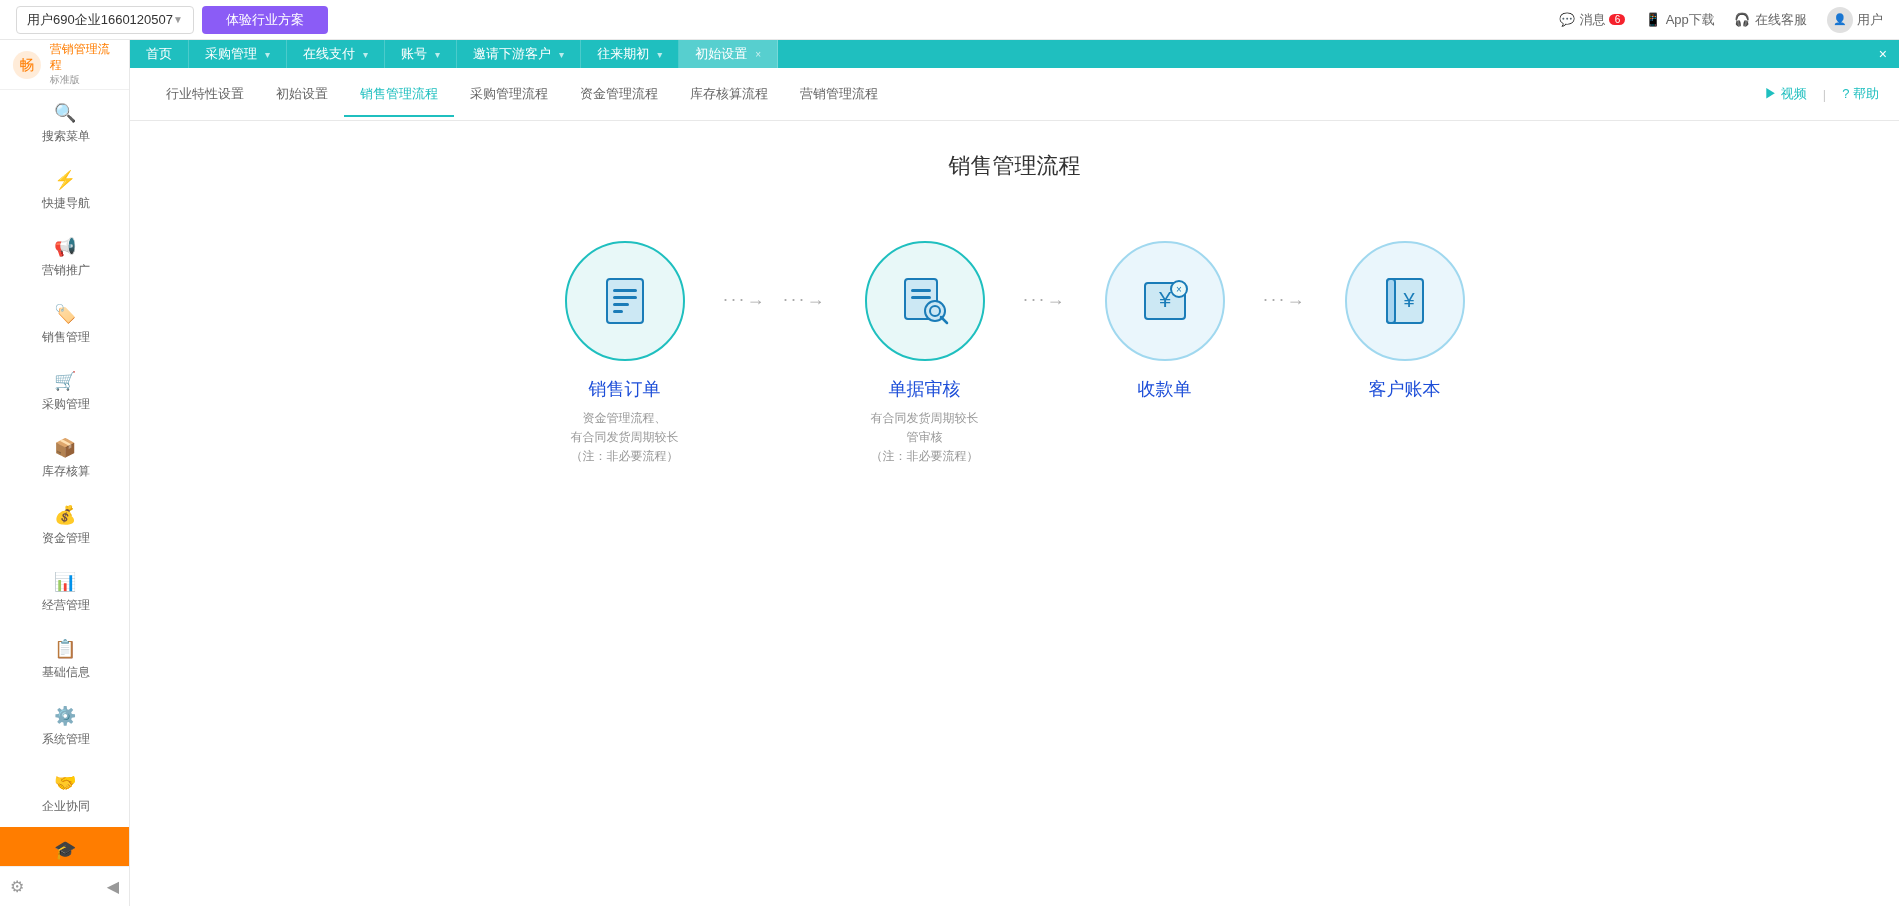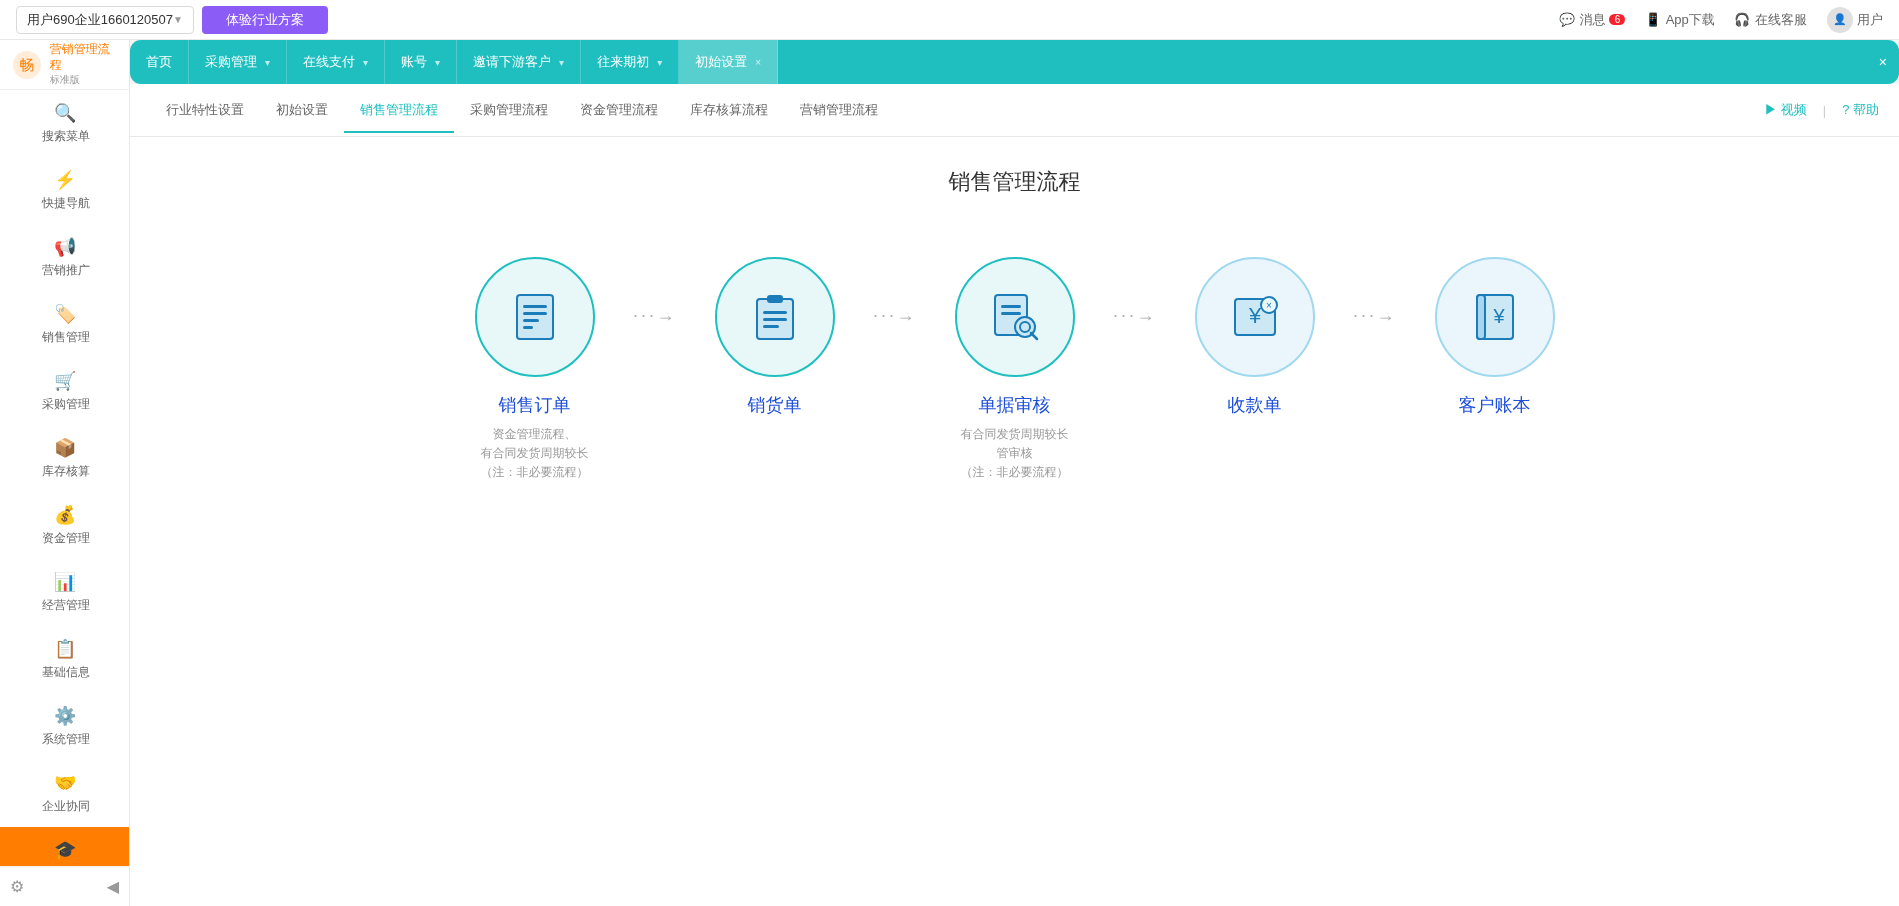--- a/index.html
+++ b/index.html
@@ -62,23 +62,22 @@
       padding: 10px; display: flex; justify-content: space-between;
       border-top: 1px solid #f0f0f0;
     }
     .sidebar-bottom-btn { cursor: pointer; color: #999; font-size: 16px; }
 
     
     .main-content { flex: 1; display: flex; flex-direction: column; overflow: hidden; }
 
     
     .nav-tabs-bar {
-      height: 44px; background: #1fbfbf; display: flex; align-items: stretch;
+      height: 28px; background: #1fbfbf; display: flex; align-items: stretch;
       flex-shrink: 0;
-      border-radius: 11px;
     }
     .nav-tab {
       display: flex; align-items: center; padding: 0 16px;
       color: #fff; font-size: 13px; cursor: pointer; gap: 4px;
       border-right: 1px solid rgba(255,255,255,0.2);
       white-space: nowrap;
     }
     .nav-tab.active-tab { background: rgba(255,255,255,0.25); }
     .nav-tab .close-x { font-size: 10px; opacity: 0.7; margin-left: 4px; }
     .nav-tabs-close { margin-left: auto; display: flex; align-items: center; padding: 0 12px; color: #fff; cursor: pointer; font-size: 14px; }
@@ -312,33 +311,20 @@
     <div class="step-name">销售订单</div>
     <div class="step-desc">
                 <div>资金管理流程、</div>
                 <div>有合同发货周期较长</div>
                 <div>（注：非必要流程）</div>
               </div>
   </div>
             <div class="flow-arrow">
               <span style="letter-spacing:2px;color:#aaa;font-size:18px">···→</span>
             </div>
-            <div class="flow-step">
-    <div class="step-circle">
-      <svg class="step-svg" viewBox="0 0 56 56" fill="none">
-    <rect x="10" y="10" width="36" height="40" rx="3" fill="#cce8f4" stroke="#1a7cb8" stroke-width="2"></rect>
-    <rect x="20" y="6" width="16" height="8" rx="3" fill="#1a7cb8"></rect>
-    <rect x="16" y="22" width="24" height="3" rx="1.5" fill="#1a7cb8"></rect>
-    <rect x="16" y="29" width="24" height="3" rx="1.5" fill="#1a7cb8"></rect>
-    <rect x="16" y="36" width="16" height="3" rx="1.5" fill="#1a7cb8"></rect>
-  </svg>
-    </div>
-    <div class="step-name">销货单</div>
-
-  </div>
             <div class="flow-arrow">
               <span style="letter-spacing:2px;color:#aaa;font-size:18px">···→</span>
             </div>
             <div class="flow-step">
     <div class="step-circle">
       <svg class="step-svg" viewBox="0 0 56 56" fill="none">
     <rect x="8" y="6" width="32" height="40" rx="3" fill="#cce8f4" stroke="#1a7cb8" stroke-width="2"></rect>
     <rect x="14" y="16" width="20" height="3" rx="1.5" fill="#1a7cb8"></rect>
     <rect x="14" y="23" width="20" height="3" rx="1.5" fill="#1a7cb8"></rect>
     <circle cx="38" cy="38" r="10" fill="#cce8f4" stroke="#1a7cb8" stroke-width="2"></circle>

